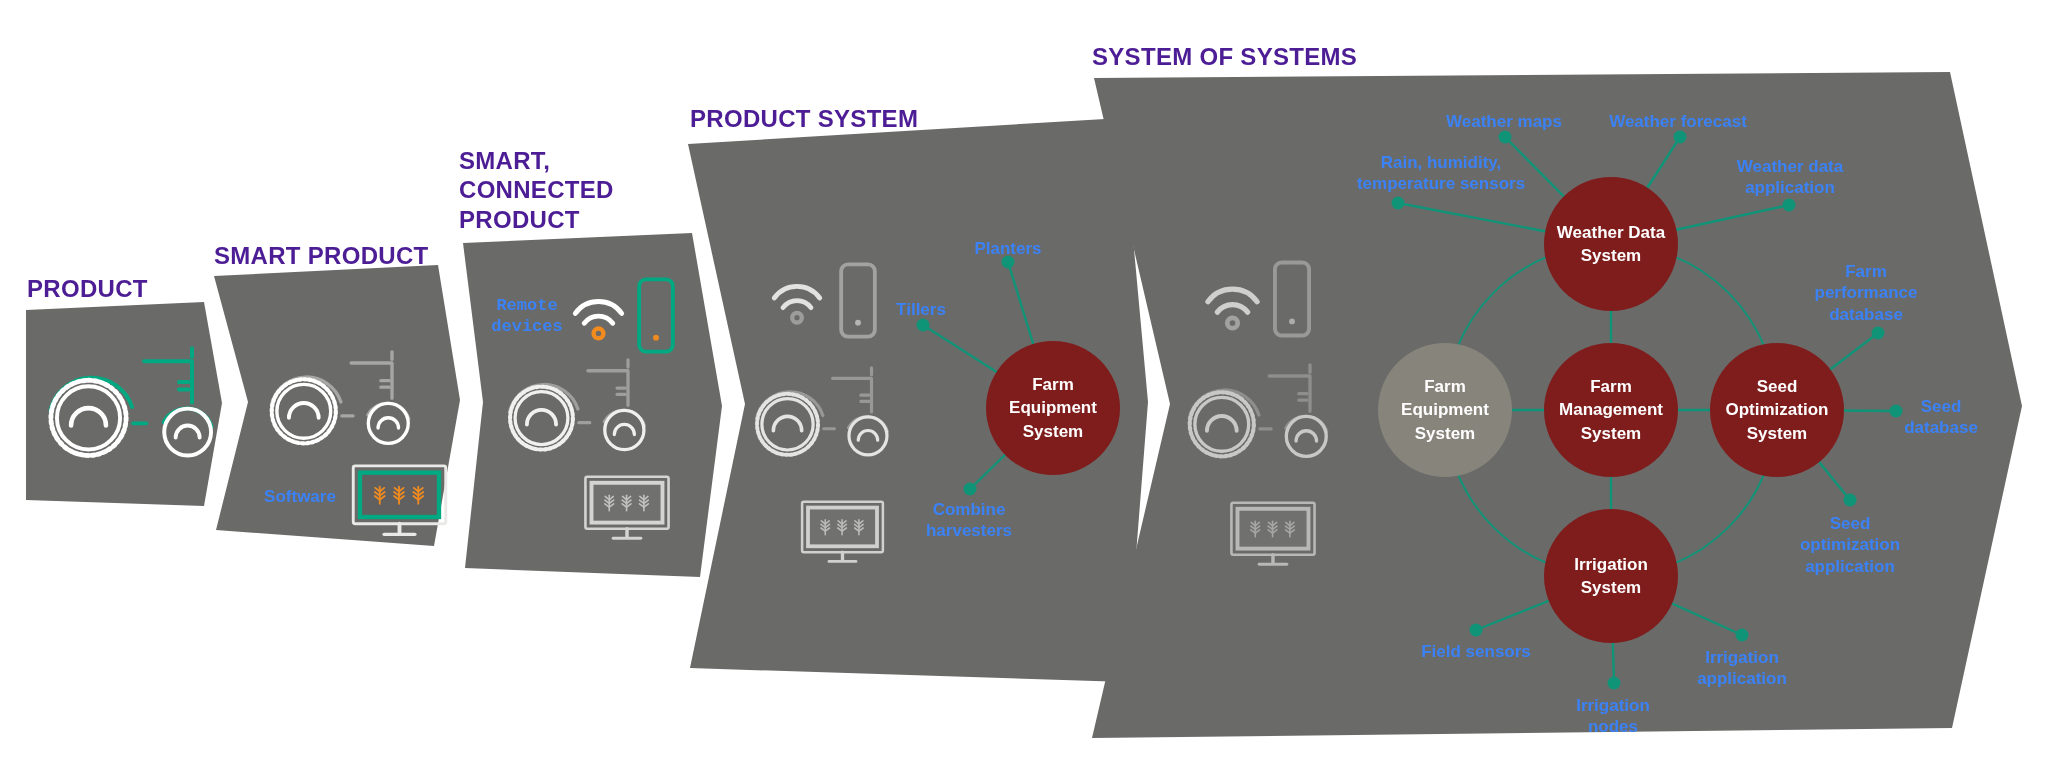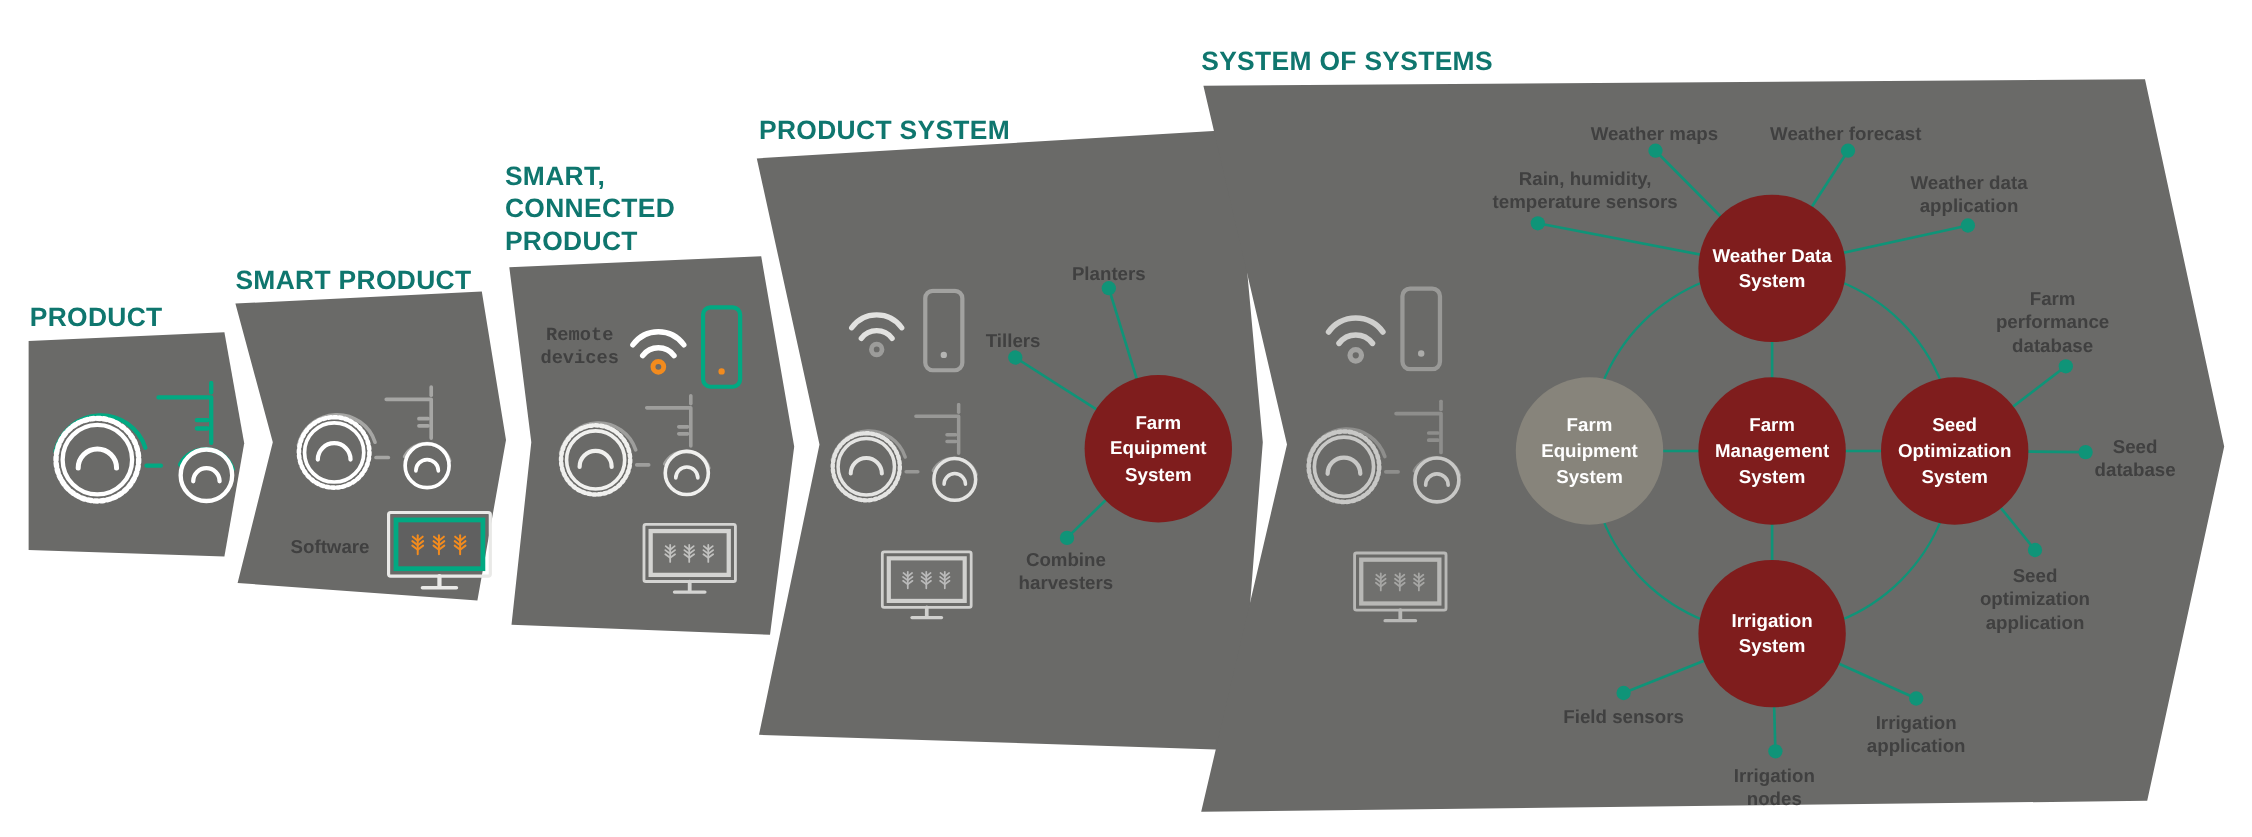--- a/index.html
+++ b/index.html
@@ -4,25 +4,25 @@
 <style>
   html,body{margin:0;padding:0;background:#ffffff;}
   .stage{position:relative;width:2047px;height:761px;overflow:hidden;background:#ffffff;
          font-family:"Liberation Sans", sans-serif;}
   svg.base{position:absolute;left:0;top:0;}
   .panel{fill:#6a6a68;}
   .conn{stroke:#0f9478;stroke-width:2.4;fill:none;}
   .conn-dot{fill:#0f9478;stroke:none;}
   .ring{stroke:#0f9478;stroke-width:2;fill:none;}
 
-  .hd{position:absolute;color:#0f766e;font-weight:700;font-size:24px;line-height:1.22;
+  .hd{position:absolute;color:#4c1d95;font-weight:700;font-size:24px;line-height:1.22;
       letter-spacing:.3px;white-space:nowrap;}
   .hd.wrap{white-space:normal;width:180px;}
 
-  .lbl{position:absolute;transform:translate(-50%,-50%);color:#404040;font-size:17px;
+  .lbl{position:absolute;transform:translate(-50%,-50%);color:#3b82f6;font-size:17px;
        font-weight:600;line-height:1.25;text-align:center;white-space:nowrap;}
   .lbl.w{white-space:normal;}
 
   .node{position:absolute;width:134px;height:134px;border-radius:50%;display:flex;
         align-items:center;justify-content:center;text-align:center;color:#ffffff;
         font-size:17px;font-weight:600;line-height:1.38;}
   .node>span{display:block;width:112px;}
   .node.green{background:#7f1d1d;}
   .node.gray{background:#87847b;}
 

